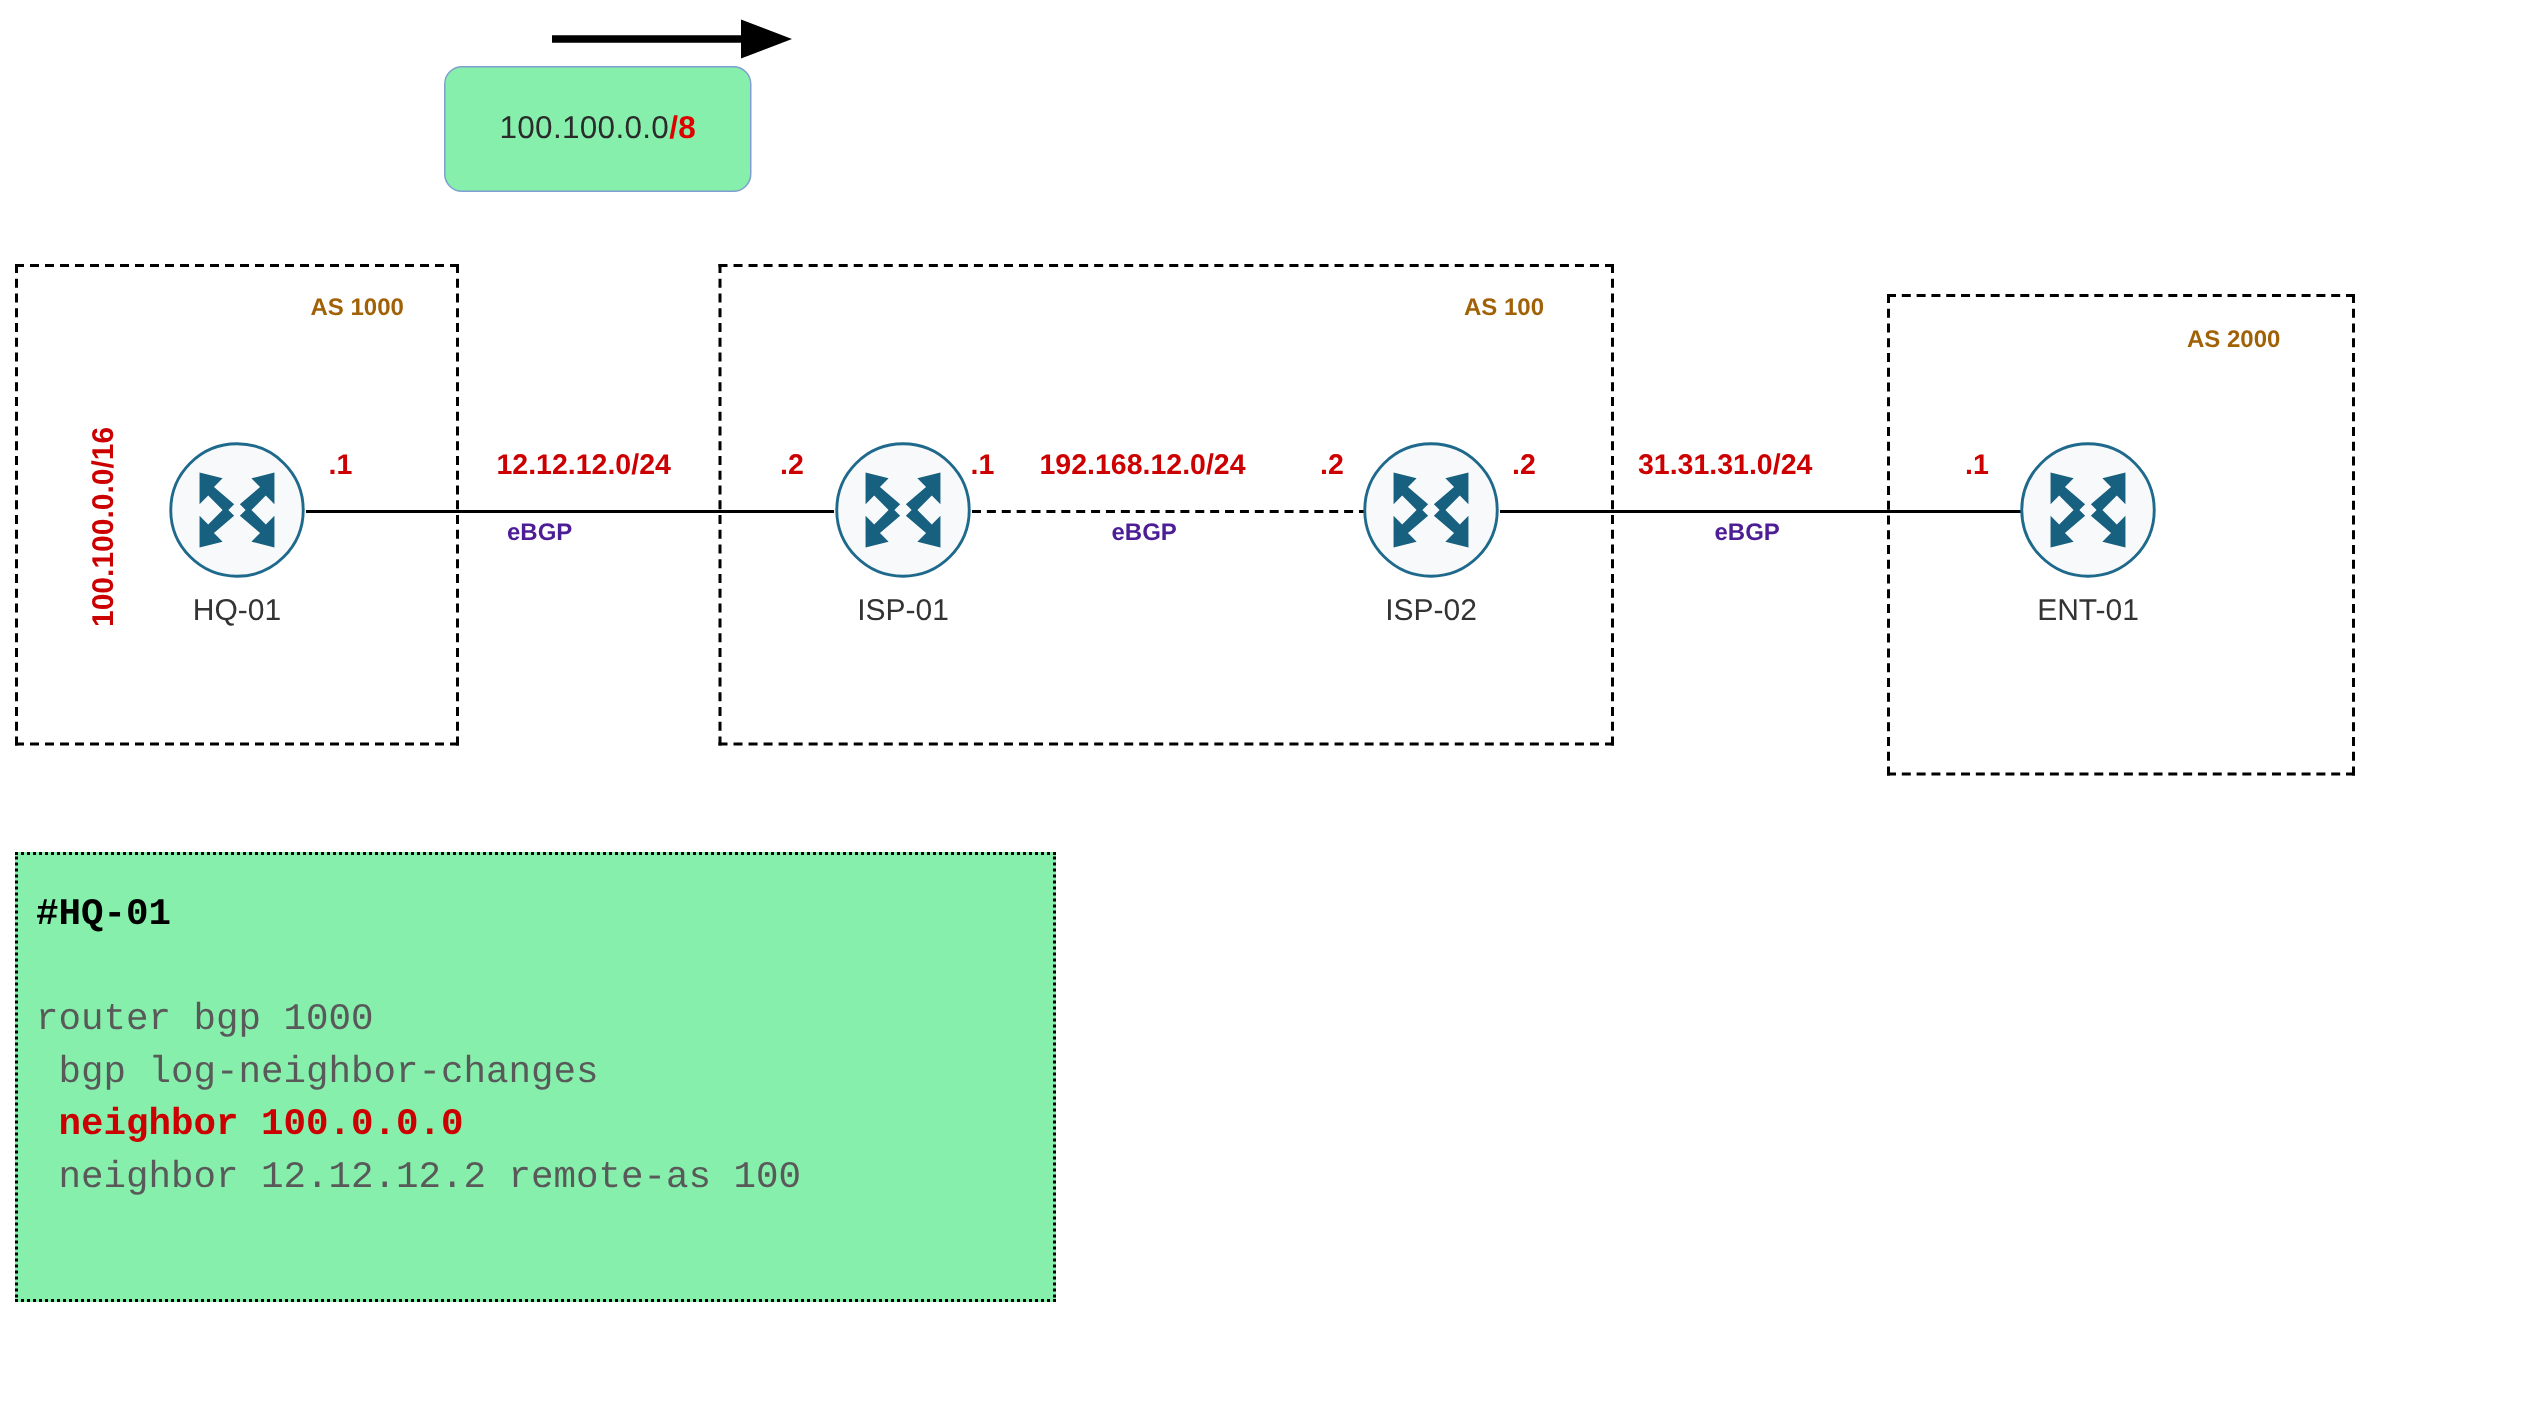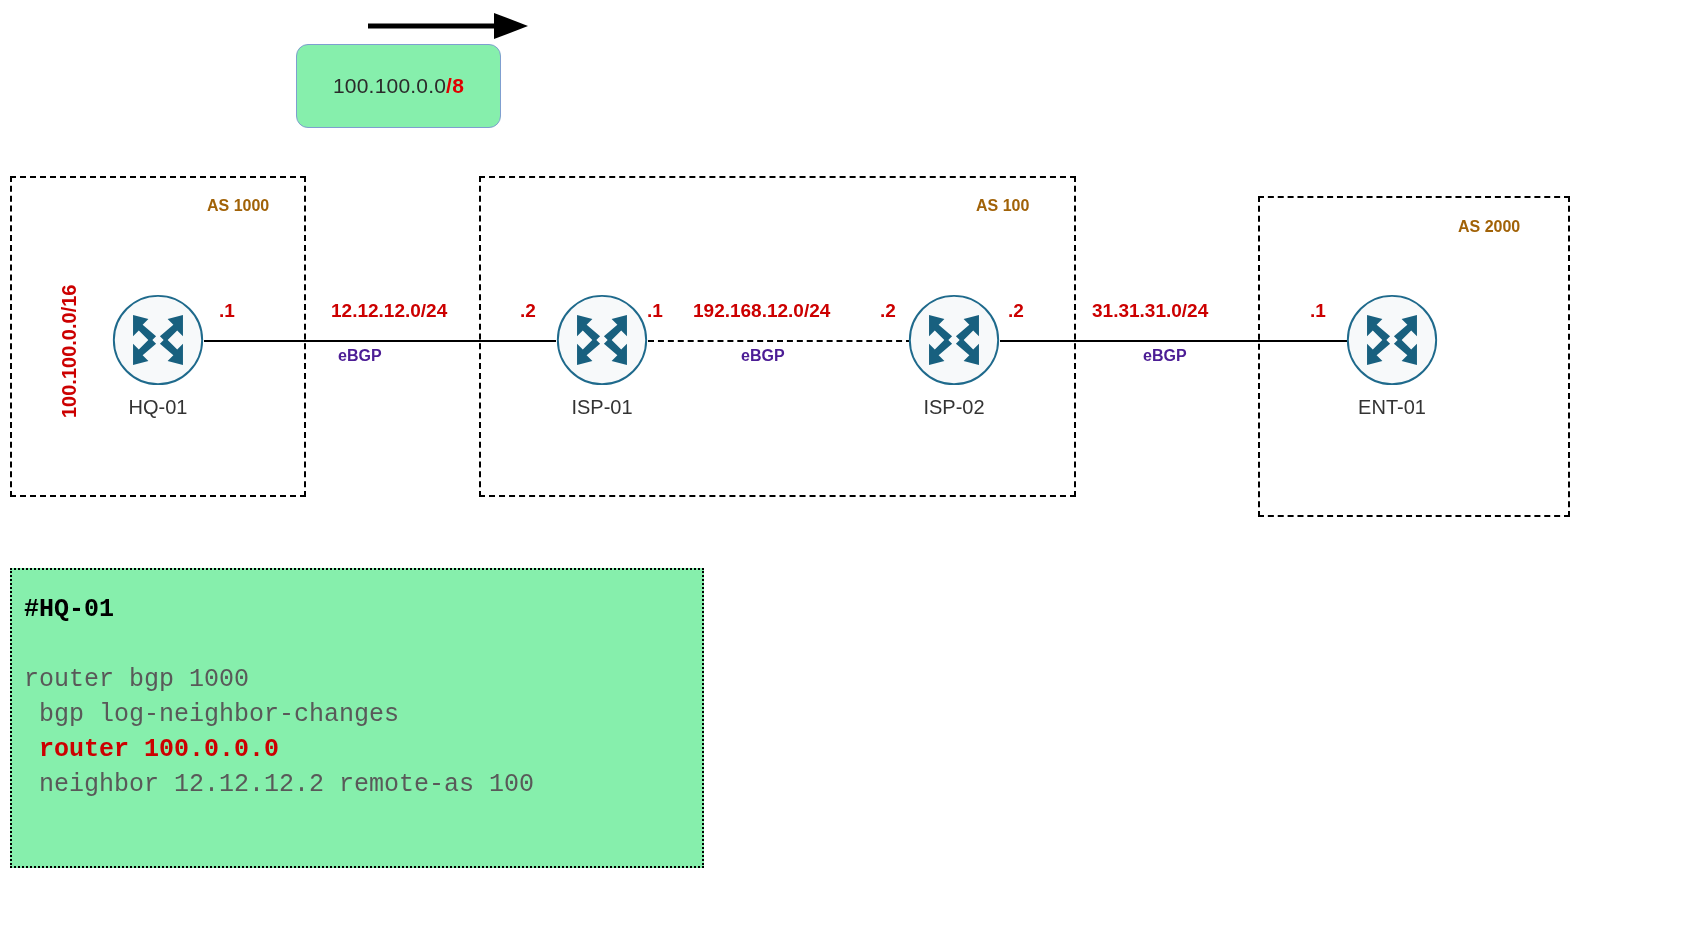--- a/index.html
+++ b/index.html
@@ -228,17 +228,17 @@
   <div class="red-label" style="left:1092px; top:300px;">31.31.31.0/24</div>
 
   <div class="bgp-label" style="left:338px; top:347px;">eBGP</div>
   <div class="bgp-label" style="left:741px; top:347px;">eBGP</div>
   <div class="bgp-label" style="left:1143px; top:347px;">eBGP</div>
 
   <div class="code-box">
     <div class="code-line title">#HQ-01</div>
     <div class="code-line">router bgp 1000</div>
     <div class="code-line"> bgp log-neighbor-changes</div>
-    <div class="code-line hl"> router 100.0.0.0</div>
+    <div class="code-line hl"> neighbor 100.0.0.0</div>
     <div class="code-line"> neighbor 12.12.12.2 remote-as 100</div>
   </div>
 
 </div>
 
 </body></html>

